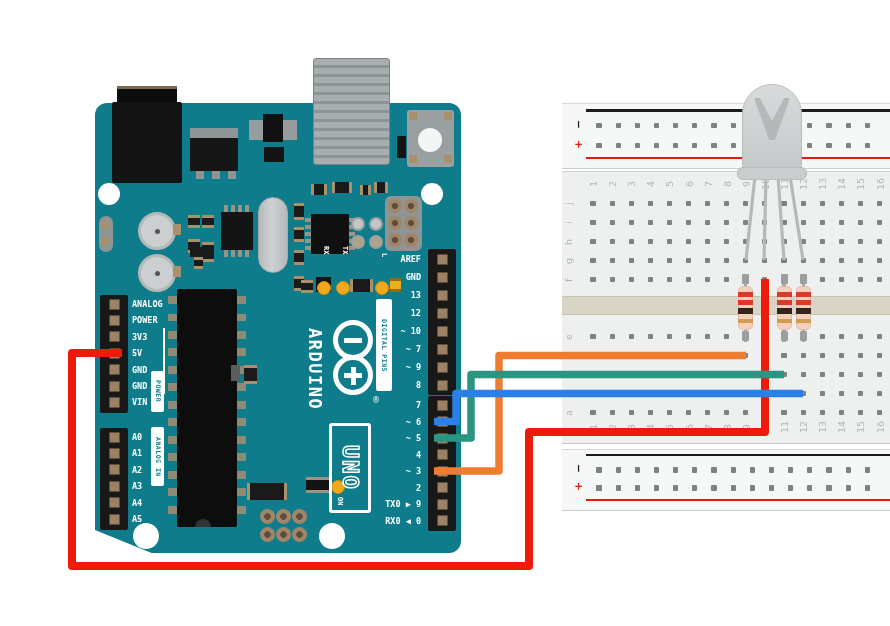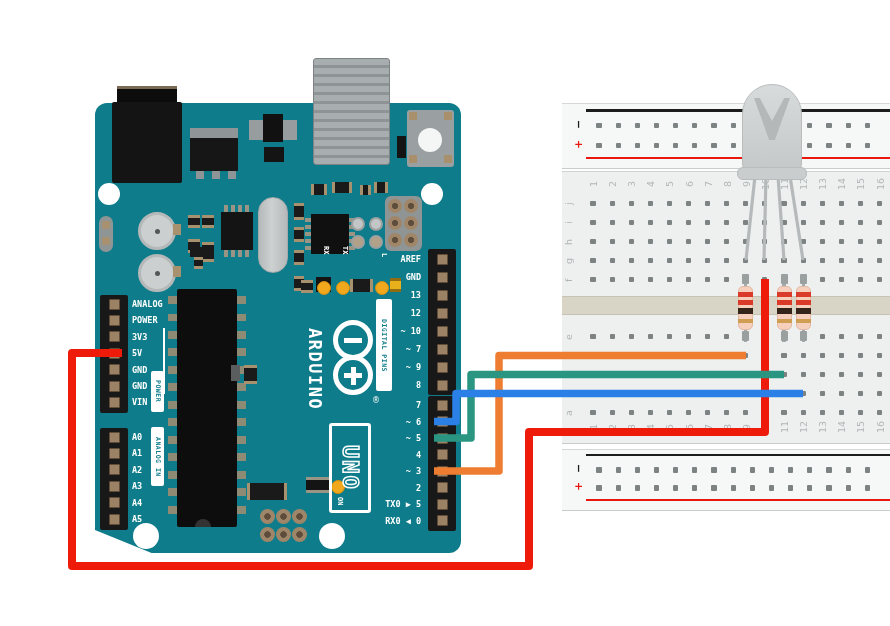--- a/index.html
+++ b/index.html
@@ -490,21 +490,21 @@
         <div class="plabel r layer5" style="left: 345px; top: 416.5px;">~ 6</div>
         <div class="pin layer5" style="left: 436.5px; top: 432.5px;"></div>
         <div class="plabel r layer5" style="left: 345px; top: 433px;">~ 5</div>
         <div class="pin layer5" style="left: 436.5px; top: 449px;"></div>
         <div class="plabel r layer5" style="left: 345px; top: 449.5px;">4</div>
         <div class="pin layer5" style="left: 436.5px; top: 465.5px;"></div>
         <div class="plabel r layer5" style="left: 345px; top: 466px;">~ 3</div>
         <div class="pin layer5" style="left: 436.5px; top: 482px;"></div>
         <div class="plabel r layer5" style="left: 345px; top: 482.5px;">2</div>
         <div class="pin layer5" style="left: 436.5px; top: 498.5px;"></div>
-        <div class="plabel r layer5" style="left: 345px; top: 499px;">TX0 ▶ 5</div>
+        <div class="plabel r layer5" style="left: 345px; top: 499px;">TX0 ▶ 9</div>
         <div class="pin layer5" style="left: 436.5px; top: 515px;"></div>
         <div class="plabel r layer5" style="left: 345px; top: 515.5px;">RX0 ◀ 0</div>
       </div>
   </div>
 
   <div id="parts" class="layer12" style="position:absolute;left:0;top:0;z-index:12">
     <svg width="890" height="626" style="position:absolute;left:0;top:0">
       <line x1="755" y1="176" x2="746" y2="260" stroke="#b5b9b9" stroke-width="3.2"></line>
       <line x1="766" y1="176" x2="764" y2="260" stroke="#b5b9b9" stroke-width="3.2"></line>
       <line x1="778" y1="176" x2="784" y2="260" stroke="#b5b9b9" stroke-width="3.2"></line>

